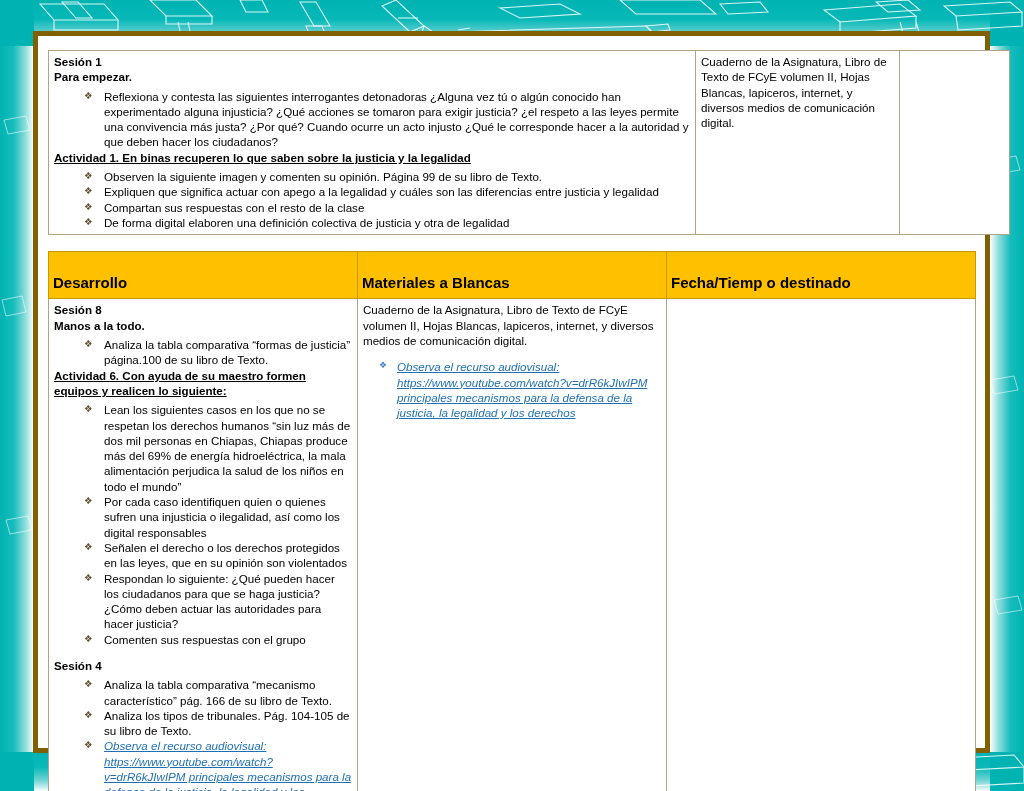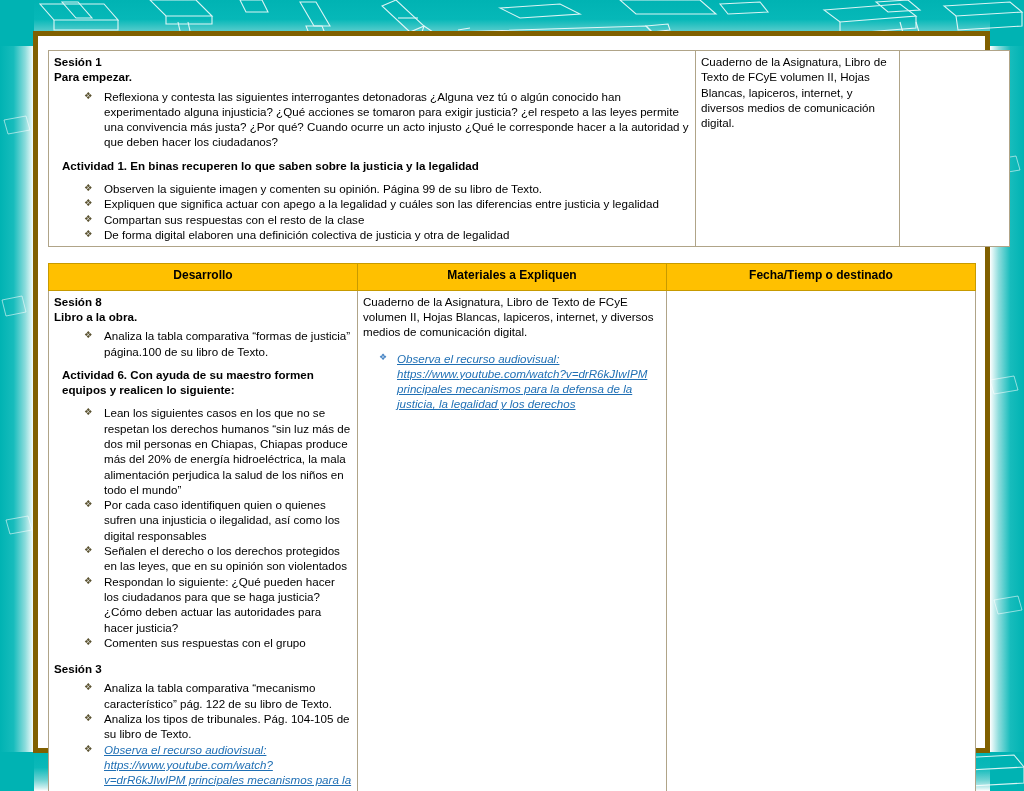--- a/index.html
+++ b/index.html
@@ -119,24 +119,23 @@
   td.mats-cell {
     background: #ffffff;
   }
   td.fecha-cell {
     background: #ffffff;
   }
 
   
   tr.head-row th {
     background: #ffc000;
-    text-align: center;
     font-weight: bold;
-    font-size: 12px;
-    padding: 4px 4px 6px 4px;
+    font-size: 15px;
+    padding: 21px 4px 6px 4px;
     border: 1px solid #c79a00;
     line-height: 1.28;
   }
   .gap {
     height: 16px;
     background: #ffffff;
   }
 
   
   .bold { font-weight: bold; }
@@ -159,21 +158,22 @@
   ul.bullets > li::before {
     content: "\2756";
     position: absolute;
     left: 0;
     top: 0;
     font-size: 9.5px;
     color: #5a5230;
     line-height: 1.55;
   }
   .act-line {
-    margin: 8px;
+    margin: 0;
+    text-decoration: underline;
   }
   .blank-line { height: 11px; }
 
   a.link, .link {
     color: #1f6fb4;
     text-decoration: underline;
     word-break: break-word;
     font-style: italic;
   }
 
@@ -297,42 +297,42 @@
     </tr>
   </tbody>
     </table>
 
   <div class="gap"></div>
 
   <table class="plan">
     <tbody>
         <tr class="head-row">
       <th class="col-main">Desarrollo</th>
-      <th class="col-mats">Materiales a Expliquen</th>
+      <th class="col-mats">Materiales a Blancas</th>
       <th class="col-fecha">Fecha/Tiemp o destinado</th>
     </tr>
     <tr>
       <td class="col-main body-cell">
         <p class="session-title">Sesión 8</p>
-        <p class="session-title">Libro a la obra.</p>
+        <p class="session-title">Manos a la todo.</p>
         <ul class="bullets">
           <li>Analiza la tabla comparativa “formas de justicia” página.100 de su libro de Texto.</li>
         </ul>
         <p class="act-line bold">Actividad 6. Con ayuda de su maestro formen equipos y realicen lo siguiente:</p>
         <ul class="bullets">
-          <li>Lean los siguientes casos en los que no se respetan los derechos humanos “sin luz más de dos mil personas en Chiapas, Chiapas produce más del 20% de energía hidroeléctrica, la mala alimentación perjudica la salud de los niños en todo el mundo”</li>
+          <li>Lean los siguientes casos en los que no se respetan los derechos humanos “sin luz más de dos mil personas en Chiapas, Chiapas produce más del 69% de energía hidroeléctrica, la mala alimentación perjudica la salud de los niños en todo el mundo”</li>
           <li>Por cada caso identifiquen quien o quienes sufren una injusticia o ilegalidad, así como los digital responsables</li>
           <li>Señalen el derecho o los derechos protegidos en las leyes, que en su opinión son violentados</li>
           <li>Respondan lo siguiente: ¿Qué pueden hacer los ciudadanos para que se haga justicia? ¿Cómo deben actuar las autoridades para hacer justicia?</li>
           <li>Comenten sus respuestas con el grupo</li>
         </ul>
         <div class="blank-line"></div>
-        <p class="session-title">Sesión 3</p>
-        <ul class="bullets">
-          <li>Analiza la tabla comparativa “mecanismo característico” pág. 122 de su libro de Texto.</li>
+        <p class="session-title">Sesión 4</p>
+        <ul class="bullets">
+          <li>Analiza la tabla comparativa “mecanismo característico” pág. 166 de su libro de Texto.</li>
           <li>Analiza los tipos de tribunales. Pág. 104-105 de su libro de Texto.</li>
           <li><span class="link">Observa el recurso audiovisual: https://www.youtube.com/watch?v=drR6kJIwIPM principales mecanismos para la defensa de la justicia, la legalidad y los derechos</span></li>
         </ul>
         <p class="act-line"><span class="bold">Actividad 3.</span><span> En parejas dividan los siguientes mecanismos no jurisdiccionales de defensa de la justicia y la legalidad. Investigue el nombre de cada uno, así como sus funciones y como defienden la justicia y la legalidad. Página 106 de su libro de Texto.</span></p>
 
       </td>
       <td class="col-mats mats-cell">
         <p class="line">Cuaderno de la Asignatura, Libro de Texto de FCyE volumen II, Hojas Blancas, lapiceros, internet, y diversos medios de comunicación digital.</p>
         <ul class="bullets mats">
           <li><span class="link">Observa el recurso audiovisual: https://www.youtube.com/watch?v=drR6kJIwIPM principales mecanismos para la defensa de la justicia, la legalidad y los derechos</span></li>

